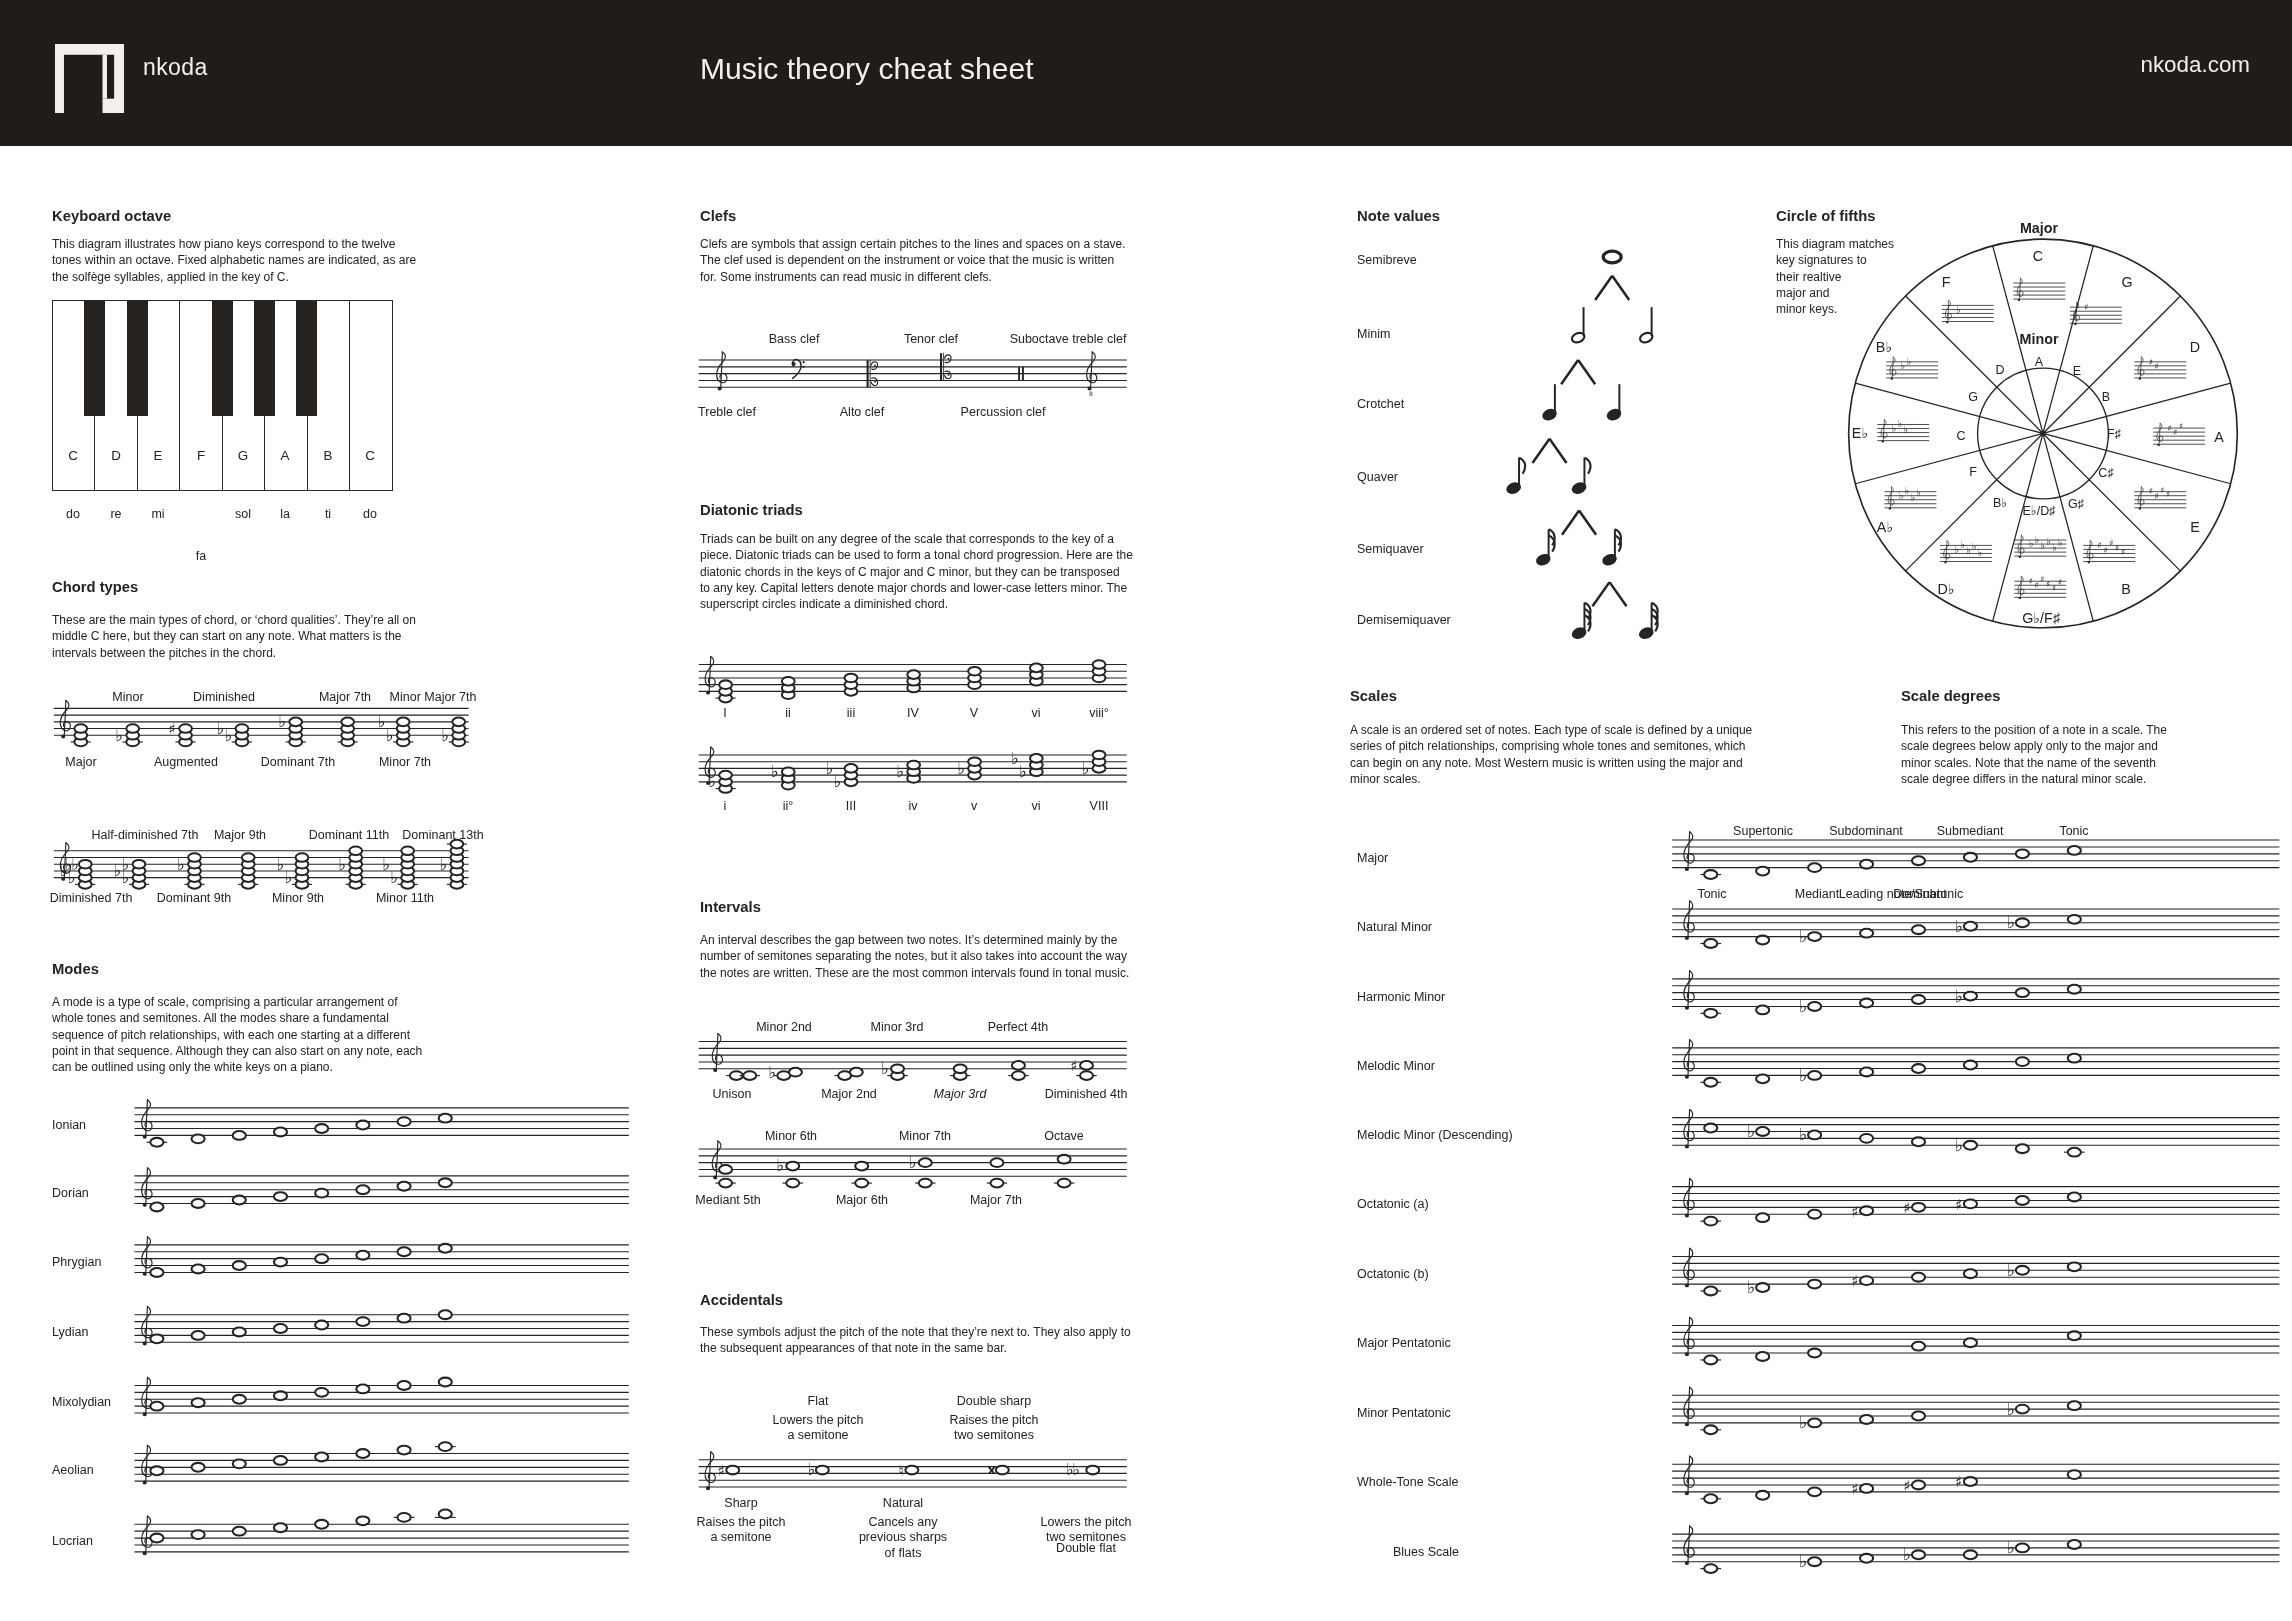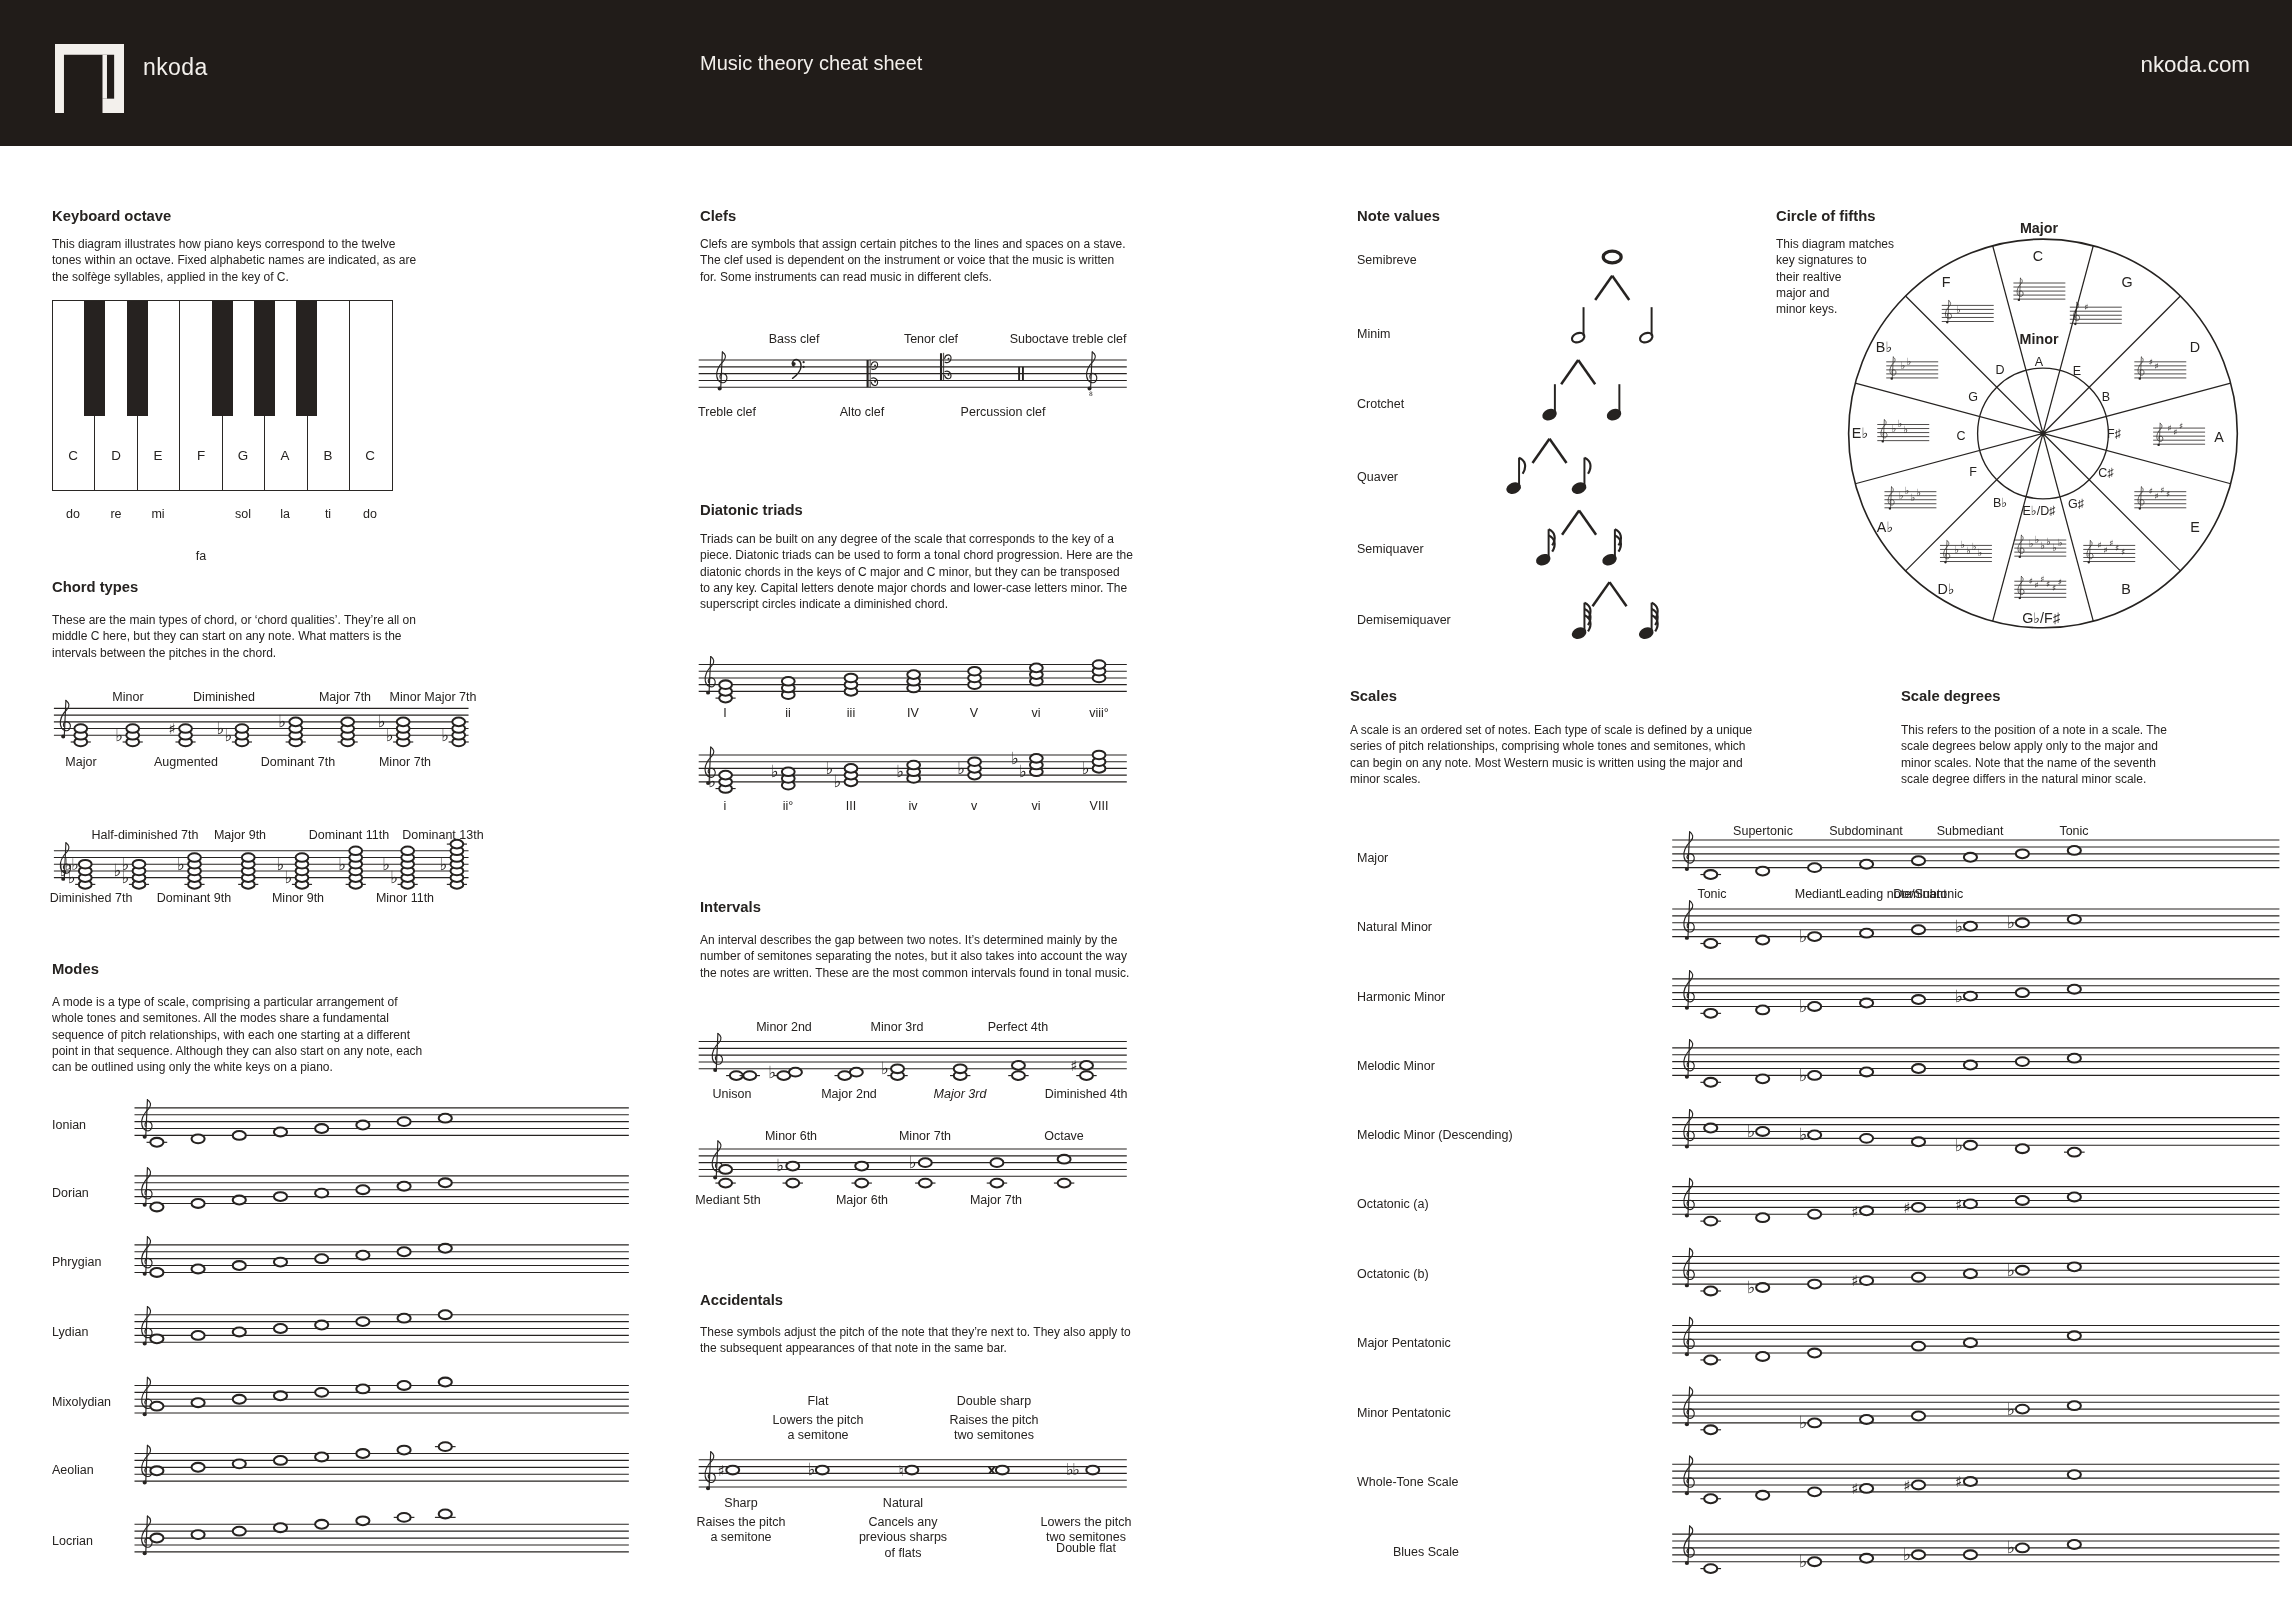--- a/index.html
+++ b/index.html
@@ -1,20 +1,20 @@
 <!DOCTYPE html>
 <html style="font-size:14.3px"><head>
 <meta charset="utf-8">
 <style>
   html,body{margin:0;padding:0}
   .page{position:relative;width:2293px;height:1621px;background:#ffffff;
         font-family:"Liberation Sans",sans-serif;color:#262321;overflow:hidden}
   .topbar{position:absolute;left:0;top:0;width:2293px;height:146px;background:#211c19}
   .brand{position:absolute;left:143px;top:54px;font-size:23px;color:#f3f0ec;letter-spacing:0.4px}
-  .title{position:absolute;left:700px;top:52px;font-size:20px;color:#f3f0ec}
+  .title{position:absolute;left:700px;top:52px;font-size:30px;color:#f3f0ec}
   .site{position:absolute;right:43px;top:52px;font-size:22.4px;color:#f3f0ec;text-decoration:none}
   h2.sec{position:absolute;margin:0;font-size:14.8px;font-weight:700;white-space:nowrap}
   p.para{position:absolute;margin:0;font-size:12px;line-height:16.3px;white-space:pre-line}
   .lbl{position:absolute;font-size:12.5px;line-height:1.22;white-space:nowrap;color:#262321}
   .lbl.c{transform:translateX(-50%);text-align:center}
   .lbl.b{font-weight:700}
   #labels,#music{position:absolute;left:0;top:0;width:2293px;height:1621px;pointer-events:none}
   #piano{position:absolute}
   .wkey{position:absolute;background:#fff;border:1.3px solid #2a2724;box-sizing:border-box}
   .bkey{position:absolute;background:#262220}

